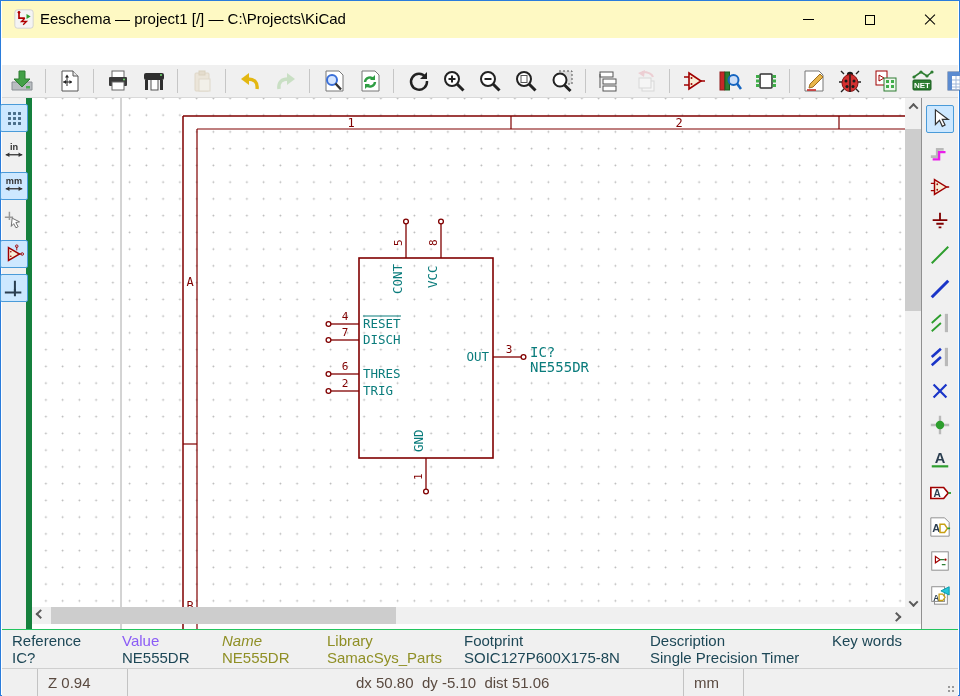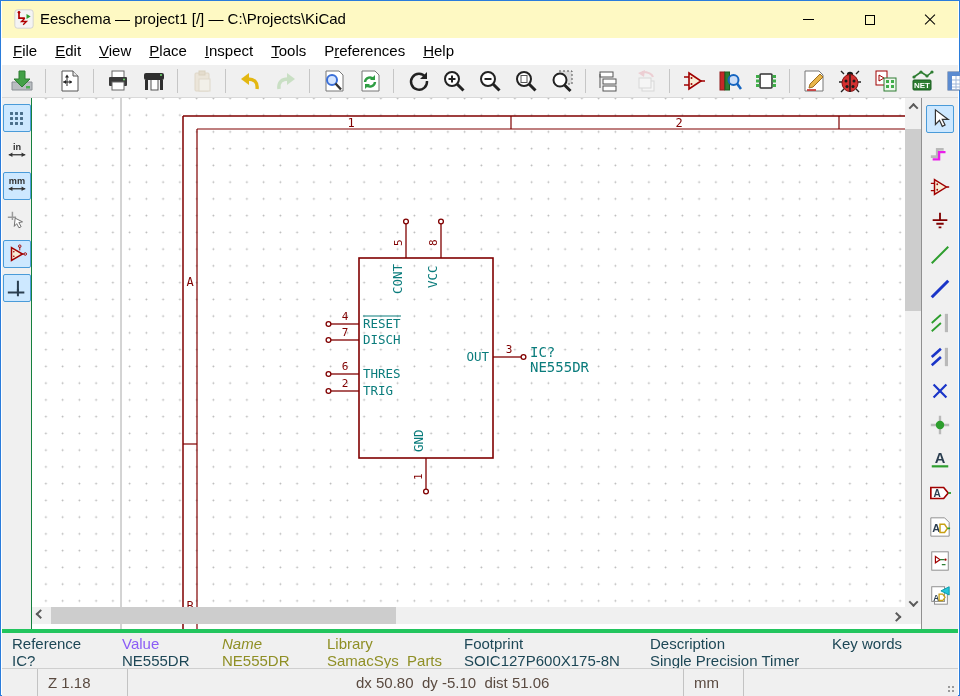--- a/index.html
+++ b/index.html
@@ -25,21 +25,21 @@
   .menu-item u { text-decoration:underline; }
 
   
   .toolbar-top { position:absolute; left:1px; top:64px; right:1px; height:33px; background:#f0f0f0; display:flex; align-items:center; padding-left:5px; gap:7px; border-bottom:1px solid #d9d9d9; }
   .tbtn { width:29px; height:29px; display:flex; align-items:center; justify-content:center; flex:0 0 auto; background:transparent; border:1px solid transparent; }
   .tbtn svg { width:24px; height:24px; }
   .tbtn.disabled { opacity:.45; }
   .tsep { width:1px; height:24px; background:#c6c6c6; margin:0 2px; flex:0 0 auto; }
 
   
-  .toolbar-left { position:absolute; left:1px; top:97px; width:30px; height:531px; background:#f0f0f0; border-right:1px solid #15803d; display:flex; flex-direction:column; align-items:center; padding-top:6px; gap:6px; }
+  .toolbar-left { position:absolute; left:1px; top:97px; width:30px; height:531px; background:#f0f0f0; border-right:6px solid #15803d; display:flex; flex-direction:column; align-items:center; padding-top:6px; gap:6px; }
   .toolbar-right { position:absolute; right:1px; top:97px; width:37px; height:531px; background:#f0f0f0; border-left:1px solid #909090; display:flex; flex-direction:column; align-items:center; padding-top:7px; gap:6px; }
   .sbtn { width:28px; height:28px; display:flex; align-items:center; justify-content:center; border:1px solid transparent; border-radius:2px; flex:0 0 auto; }
   .sbtn svg { width:22px; height:22px; }
   .sbtn.active { background:#cde8ff; border-color:#4a9bd9; }
   .grid-glyph { width:17px; height:17px; background-image:radial-gradient(circle,#4a6e8a 1.4px,transparent 1.6px); background-size:5px 5px; background-position:1px 1px; }
 
   
   .canvas { position:absolute; left:31px; top:97px; width:891px; height:531px; background:#fff; overflow:hidden;
             background-image:radial-gradient(circle,#b3b3b3 0.8px,transparent 1.1px);
             background-size:16.75px 16.75px; background-position:5.5px 8.75px; }
@@ -52,21 +52,21 @@
   .hthumb { position:absolute; left:19px; top:0; height:17px; width:345px; background:#cdcdcd; }
   .corner { position:absolute; right:1px; bottom:5px; width:17px; height:17px; background:#f0f0f0; }
   .sarrow { position:absolute; display:flex; align-items:center; justify-content:center; width:17px; height:17px; }
   .chev { width:7px; height:7px; border-left:2px solid #5a5a5a; border-top:2px solid #5a5a5a; }
   .chev.up { transform:rotate(45deg) translate(1px,1px); }
   .chev.down { transform:rotate(225deg) translate(1px,1px); }
   .chev.left { transform:rotate(-45deg) translate(1px,-1px); }
   .chev.right { transform:rotate(135deg) translate(1px,-1px); }
 
   
-  .infopanel { position:absolute; left:1px; right:1px; top:628px; height:39px; background:#f0f0f0; border-top:4px solid #22c55e; font-size:15px;padding-left:28px; }
+  .infopanel { position:absolute; left:1px; right:1px; top:628px; height:39px; background:#f0f0f0; border-top:1px solid #22c55e; font-size:15px;padding-left:28px; }
   .ifield { position:absolute; top:0; }
   .ifield .lab { position:absolute; top:2px; white-space:nowrap; }
   .ifield .val { position:absolute; top:19px; white-space:nowrap; }
 
   
   .statusbar { position:absolute; left:1px; right:1px; top:667px; height:28px; background:#f0f0f0; border-top:1px solid #cfcfcf; font-size:15px; color:#5a4a40; }
   .sseg { position:absolute; top:0; height:28px; border-right:1px solid #c3c3c3; }
   .sseg span { position:absolute; left:10px; top:5px; white-space:pre; }
   .grip { position:absolute; right:2px; bottom:2px; width:10px; height:10px;
           background-image:radial-gradient(circle,#9a9a9a 1px,transparent 1.2px); background-size:4px 4px; background-position:1px 1px; }
@@ -89,30 +89,20 @@
         <div class="glyph-min"></div>
       </div>
     <div class="caption-btn cap-max">
         <div class="glyph-max"></div>
       </div>
     <div class="caption-btn cap-close">
         <div class="glyph-close"></div>
       </div>
   </div>
 
-  <div class="menubar">
-    <span class="menu-item"><u>F</u>ile</span>
-    <span class="menu-item"><u>E</u>dit</span>
-    <span class="menu-item"><u>V</u>iew</span>
-    <span class="menu-item"><u>P</u>lace</span>
-    <span class="menu-item"><u>I</u>nspect</span>
-    <span class="menu-item"><u>T</u>ools</span>
-    <span class="menu-item">P<u>r</u>eferences</span>
-    <span class="menu-item"><u>H</u>elp</span>
-  </div>
 
   <div class="toolbar-top">
     <div class="tbtn">
       <svg viewBox="0 0 24 24">
         <path d="M2 13h20v8H2z" fill="#b9bdc1" stroke="#8a8f94"></path>
         <rect x="16" y="17" width="4" height="2.5" fill="#4caf50"></rect>
         <path d="M9 2h6v8h5l-8 8-8-8h5z" fill="#43a047" stroke="#2e7d32"></path>
       </svg>
     </div>
     <div class="tsep"></div>
@@ -577,21 +567,21 @@
     </div>
     <div class="ifield" style="left:830px;">
       <span class="lab" style="color: rgb(29, 71, 86);">Key words</span>
       <span class="val" style="color: rgb(29, 71, 86);"></span>
     </div>
   </div>
 
   <div class="statusbar">
     <div class="sseg" style="left:0; width:36px;"></div>
     <div class="sseg" style="left:36px; width:90px;">
-      <span>Z 1.18</span>
+      <span>Z 0.94</span>
     </div>
     <div class="sseg" style="left:344px; width:338px;">
       <span>dx 50.80  dy -5.10  dist 51.06</span>
     </div>
     <div class="sseg" style="left:682px; width:60px;">
       <span>mm</span>
     </div>
     <div class="grip"></div>
   </div>
 

